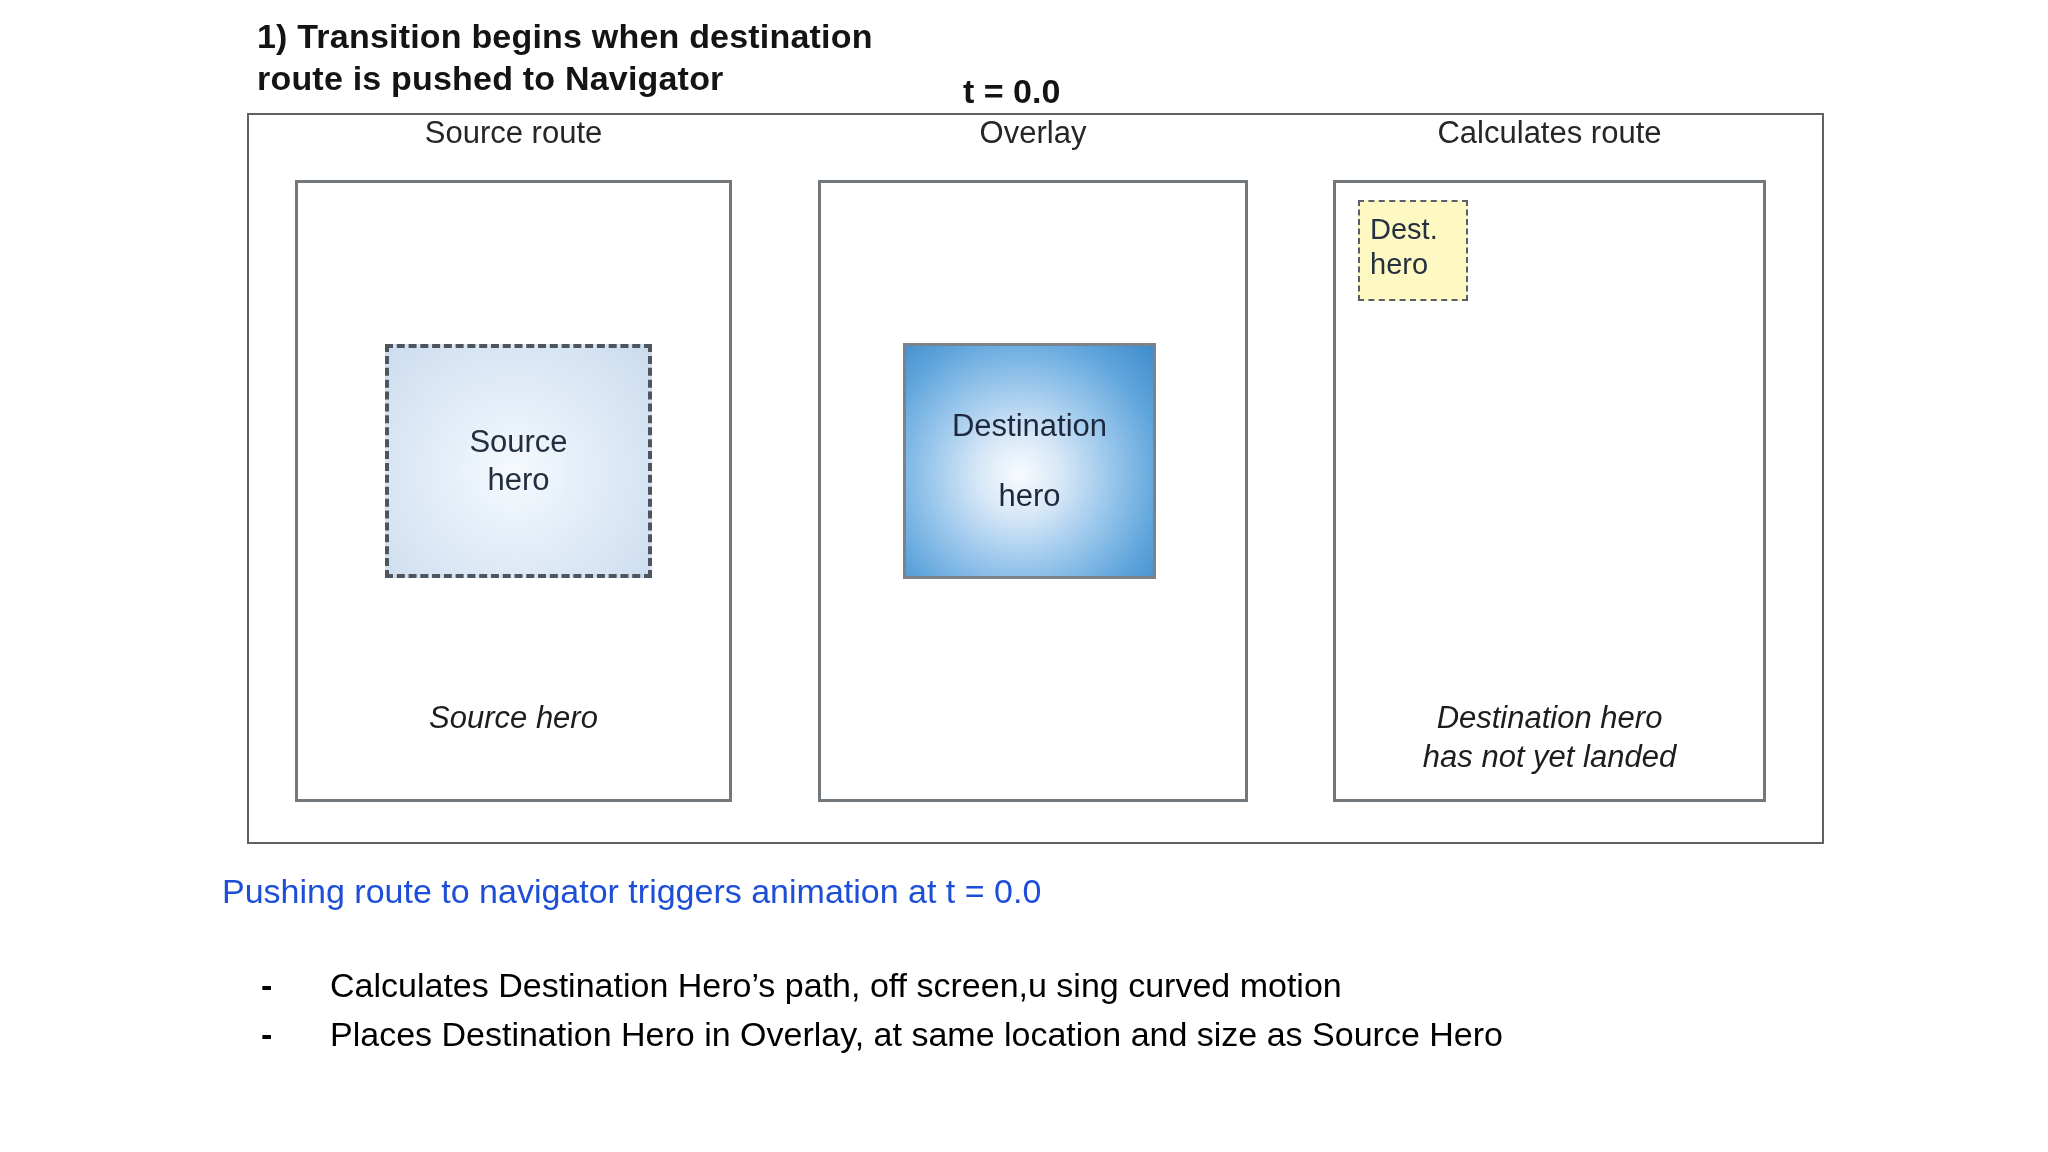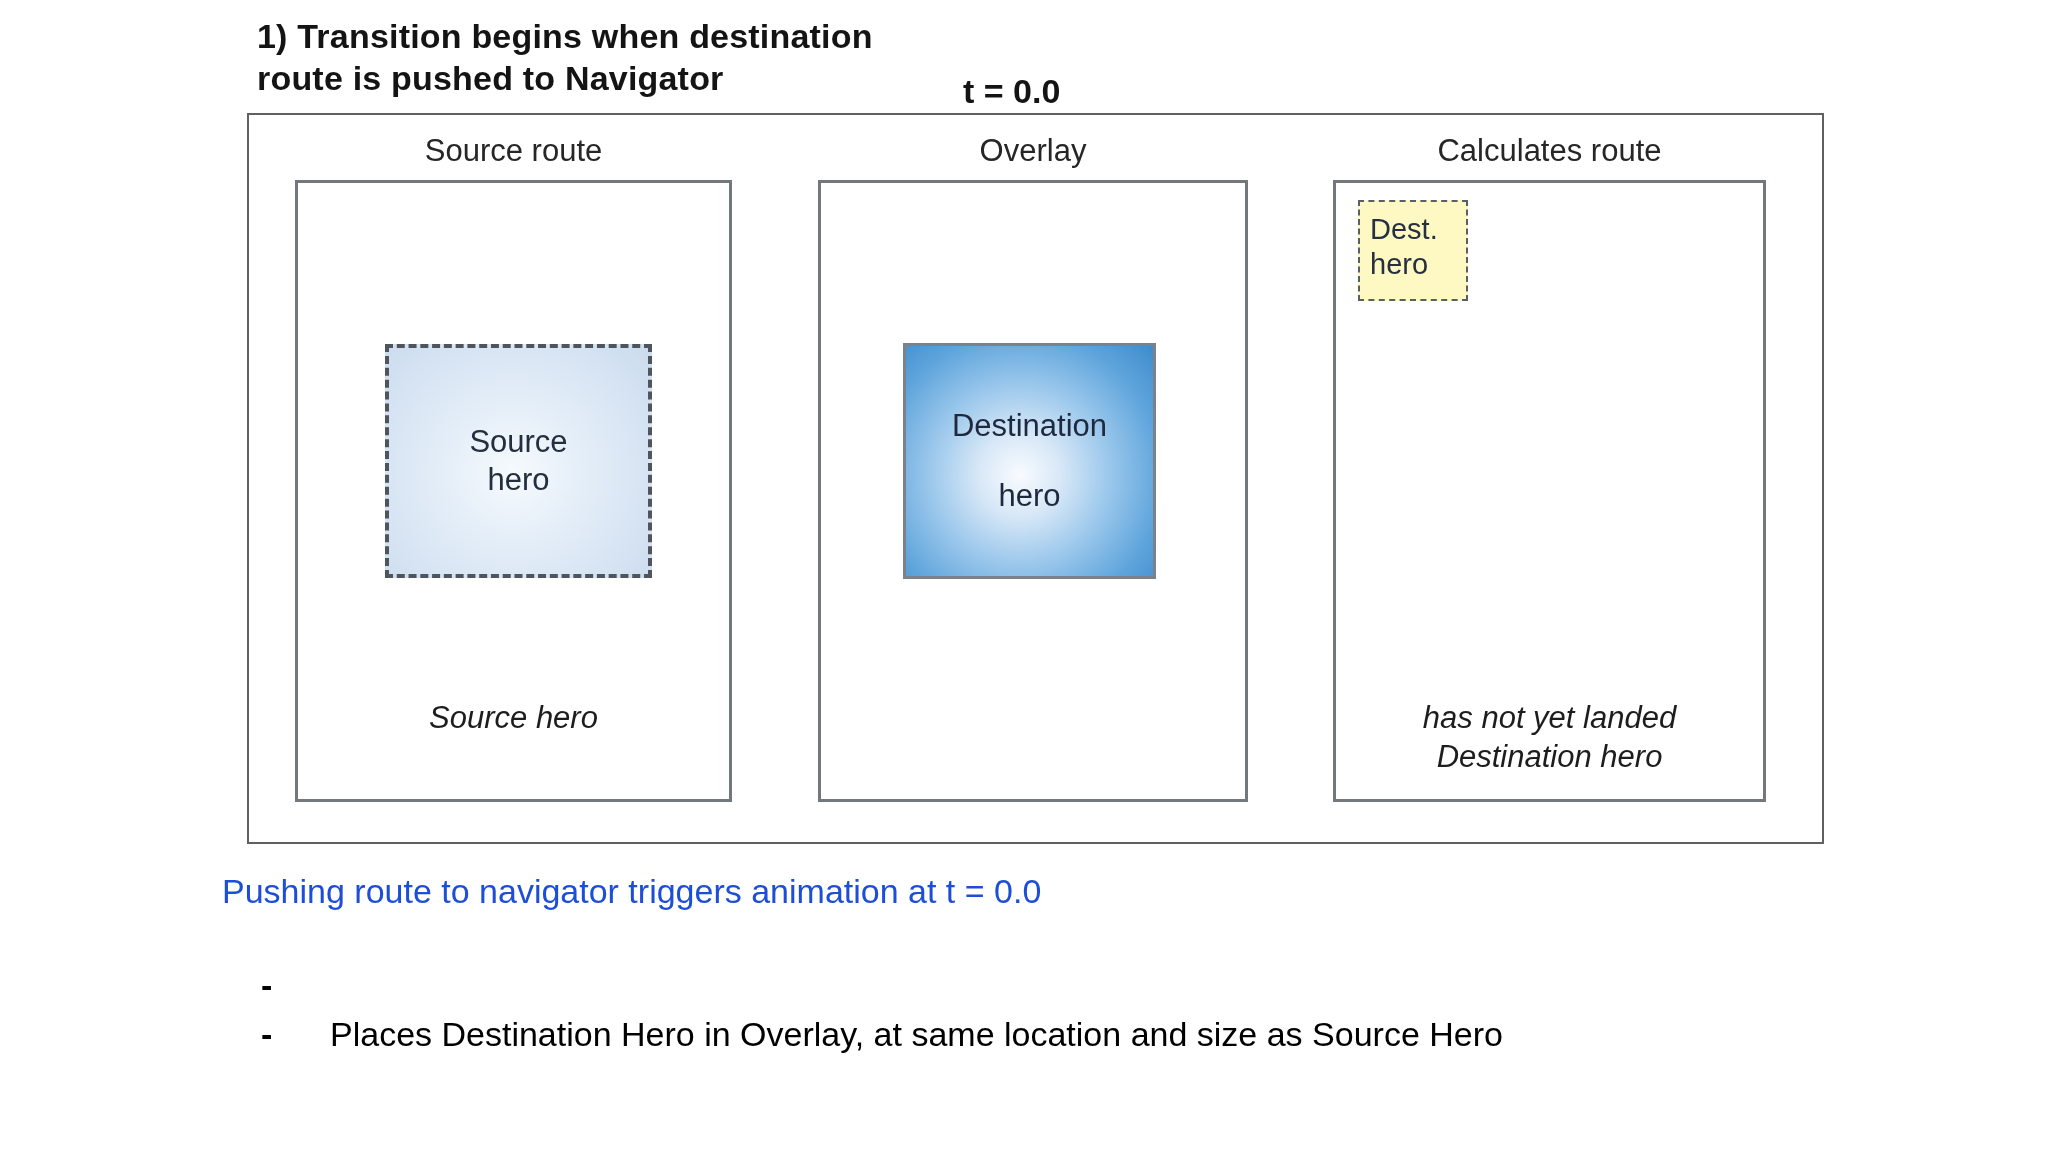--- a/index.html
+++ b/index.html
@@ -28,21 +28,21 @@
     font-size: 34px; font-weight: 700; color: #141414;
   }
 
   .frame {
     position: absolute; left: 247px; top: 113px;
     width: 1577px; height: 731px;
     border: 2px solid #5e6064; background: #ffffff;
   }
 
   .panel-label {
-    position: absolute; top: 131px; height: 40px; line-height: 40px;
+    position: absolute; top: 113px; height: 40px; line-height: 40px;
     font-size: 31px; color: #262626; text-align: center;
   }
   .panel-label.src  { left: 295px;  width: 437px; }
   .panel-label.ovl  { left: 818px;  width: 430px; }
   .panel-label.dst  { left: 1333px; width: 433px; }
 
   .panel {
     position: absolute; top: 180px; height: 622px;
     background: #ffffff; border: 3px solid #73787d;
   }
@@ -137,31 +137,32 @@
     <div class="dest-hero">
       <span class="hero-label-line">Dest.</span>
       <span class="hero-label-line">hero</span>
     </div>
 
     <div class="caption src">
       <span>Source hero</span>
     </div>
 
     <div class="caption dst">
+      <span>Destination hero</span>
       <span>has not yet landed</span>
-      <span>Destination hero</span>
     </div>
 
   </div>
 
   <div class="notes-intro">Pushing route to navigator triggers animation at t = 0.0</div>
 
   <div class="bullet-list">
     <div class="bullet-row">
       <span class="bullet-marker">-</span>
+      <span class="bullet-text">Calculates Destination Hero’s path, off screen,u sing curved motion</span>
     </div>
     <div class="bullet-row">
       <span class="bullet-marker">-</span>
       <span class="bullet-text">Places Destination Hero in Overlay, at same location and size as Source Hero</span>
     </div>
   </div>
 
 </div>
 
 </body></html>

